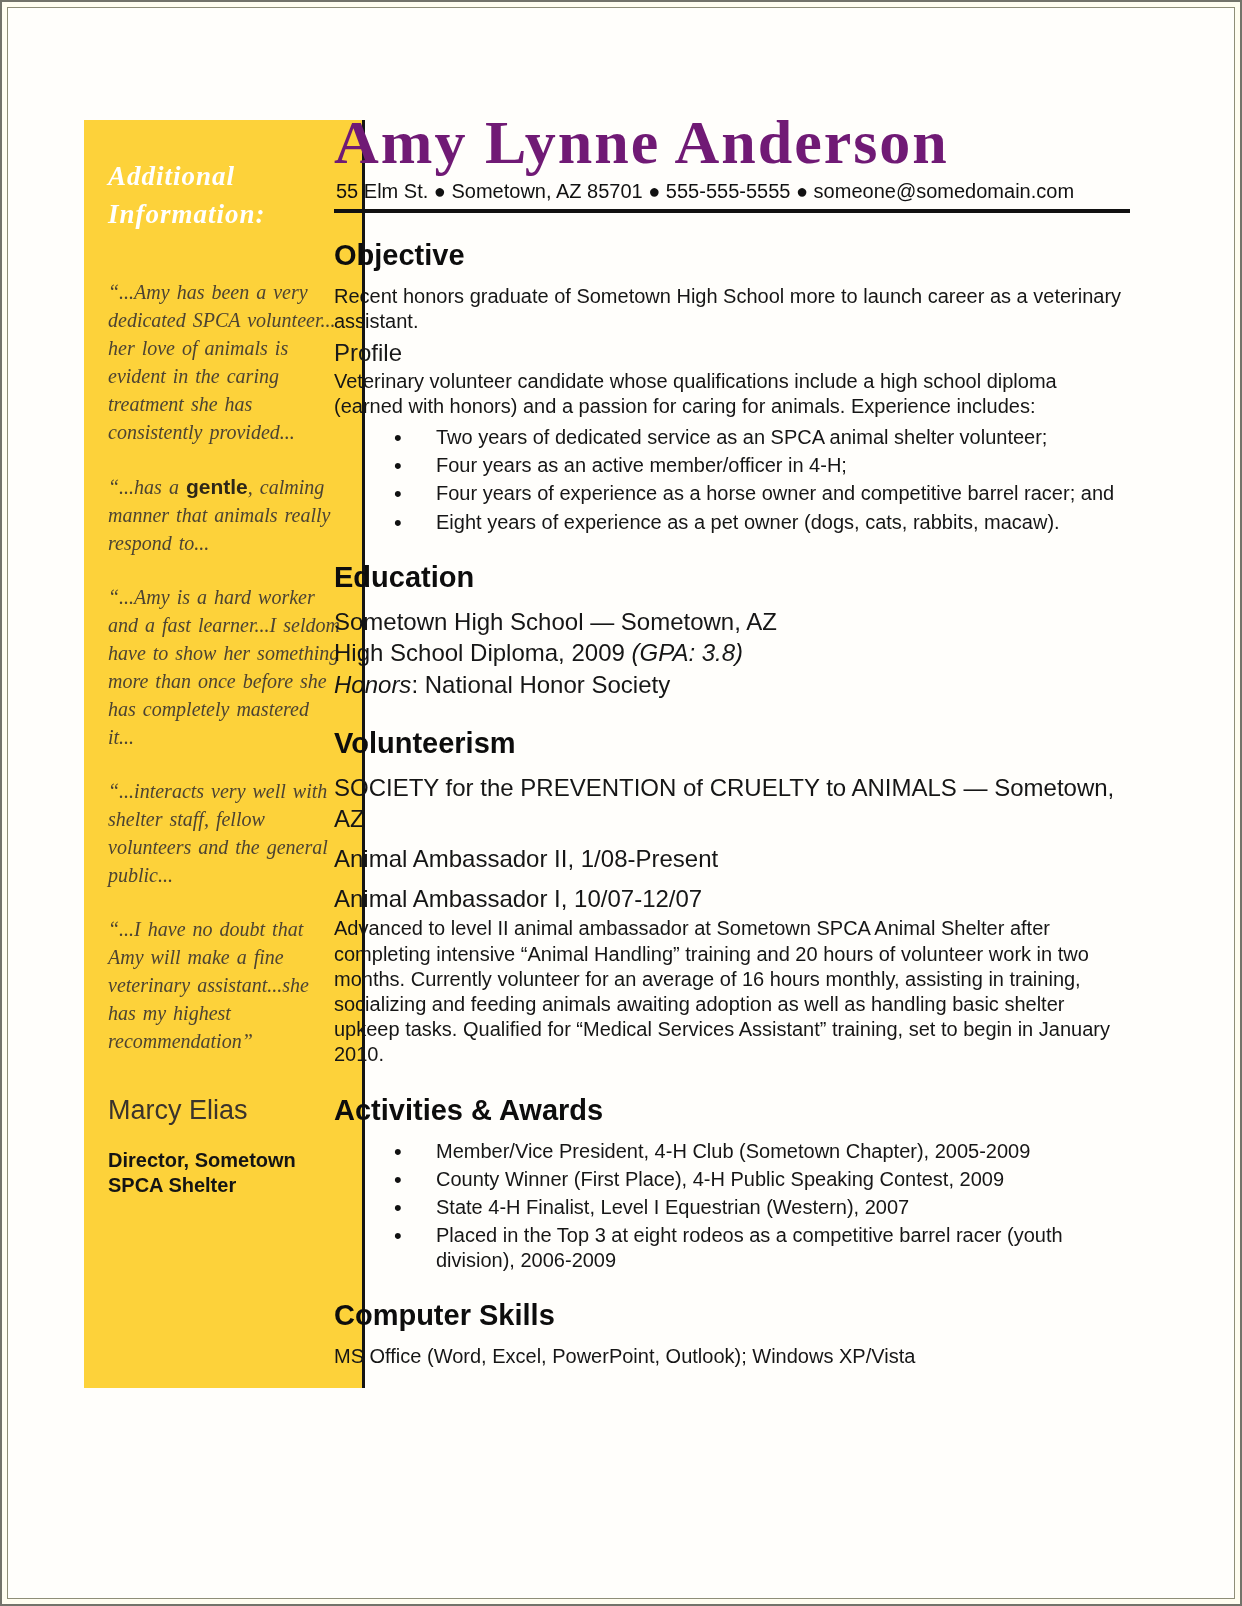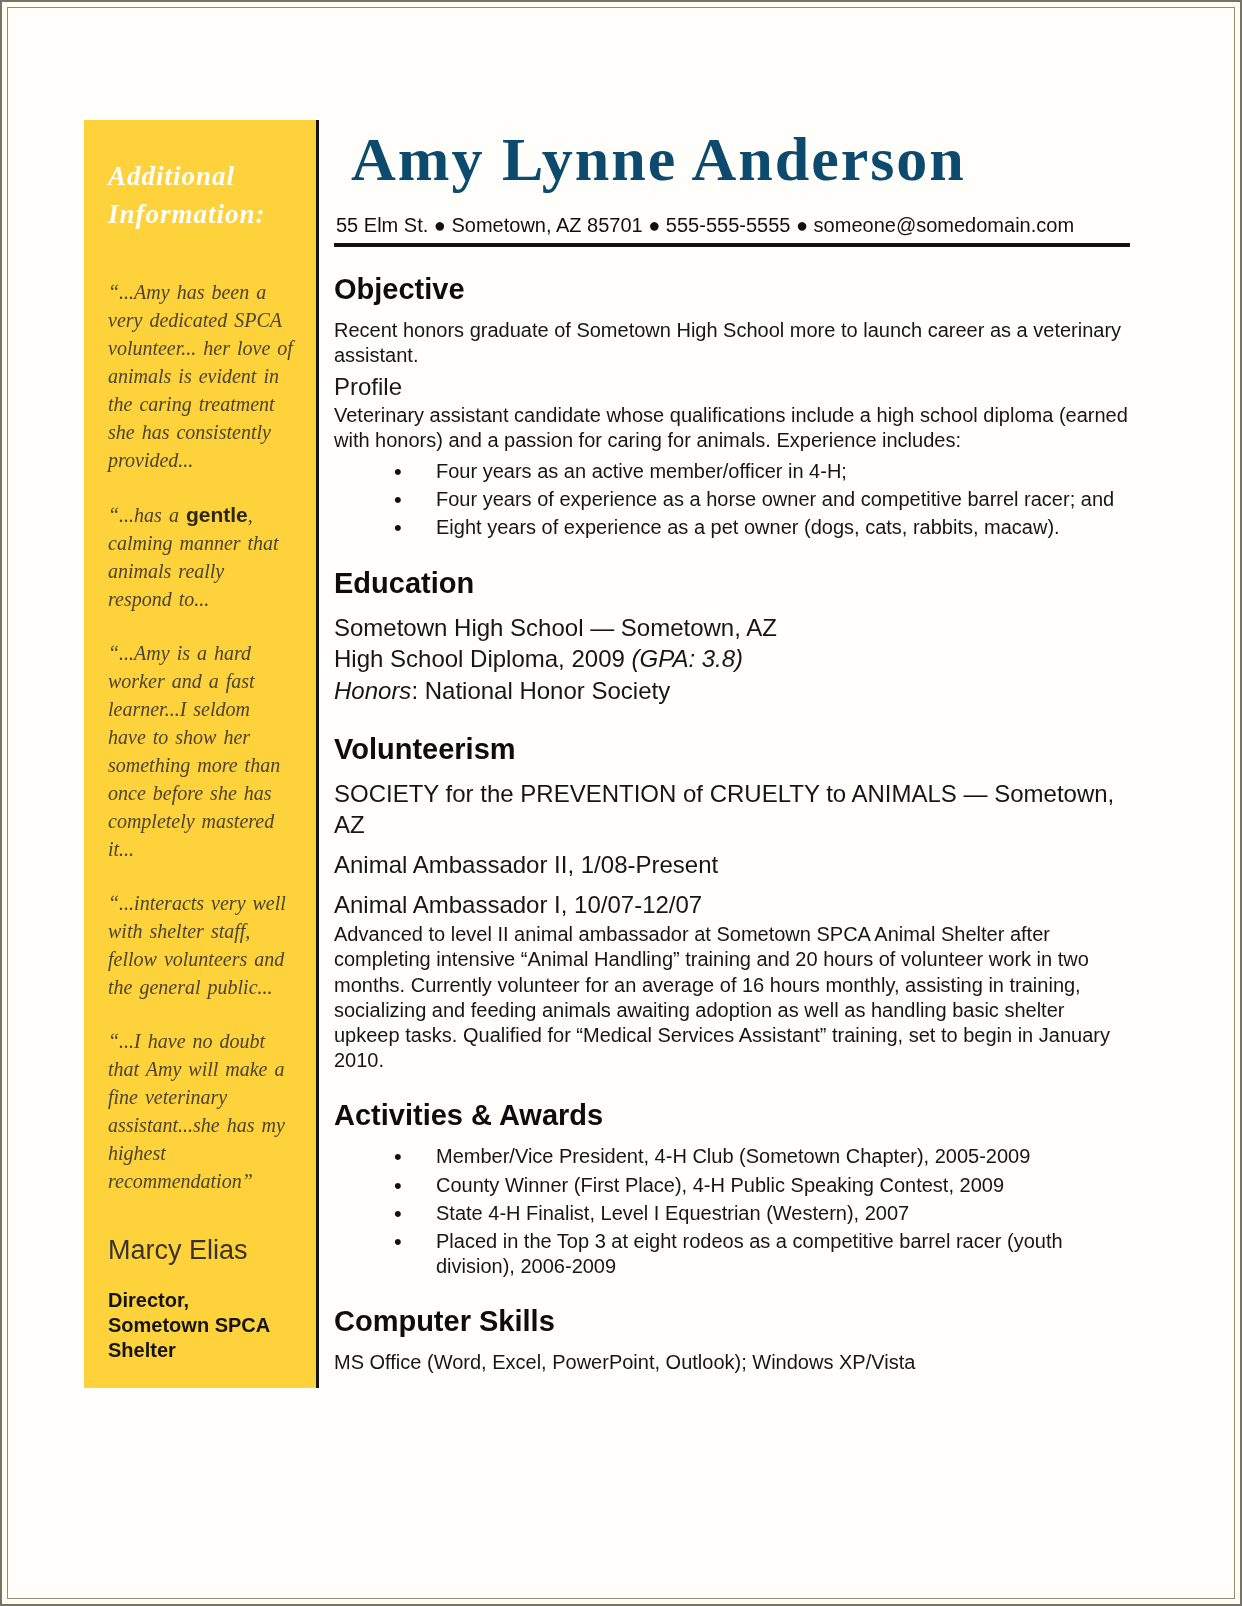--- a/index.html
+++ b/index.html
@@ -20,21 +20,21 @@
     height: 100%;
     border: 1px solid #8e8e78;
     background: #fffefb;
     position: relative;
   }
   
   .sidebar {
     position: absolute;
     left: 76px;
     top: 112px;
-    width: 235px;
+    width: 281px;
     height: 1268px;
     box-sizing: border-box;
     background: #FDD23A;
     border-right: 3px solid #141414;
     padding: 38px 22px 30px 24px;
   }
   .sidebar-heading {
     font-family: cursive;
     font-style: italic;
     font-weight: 700;
@@ -79,22 +79,22 @@
     position: absolute;
     left: 326px;
     top: 100px;
     width: 796px;
   }
   .candidate-name {
     font-family: cursive;
     font-weight: 700;
     font-size: 62px;
     line-height: 1.1;
-    color: #0c4a6e;
-    margin: 17px;
+    color: #701a75;
+    margin: 0;
     letter-spacing: 2px;
     white-space: nowrap;
   }
   .contact-line {
     font-size: 20px;
     color: #111111;
     padding: 4px 0 6px 2px;
     border-bottom: 4px solid #111111;
   }
   .section-heading {
@@ -163,22 +163,23 @@
     </div>
 
     <div class="main">
 
       <h1 class="candidate-name">Amy Lynne Anderson</h1>
       <div class="contact-line">55 Elm St. ● Sometown, AZ 85701 ● 555-555-5555 ● someone@somedomain.com</div>
 
       <h2 class="section-heading">Objective</h2>
       <p class="body-text">Recent honors graduate of Sometown High School more to launch career as a veterinary assistant.</p>
       <p class="profile-label">Profile</p>
-      <p class="body-text">Veterinary assistant candidate whose qualifications include a high school diploma (earned with honors) and a passion for caring for animals. Experience includes:</p>
+      <p class="body-text">Veterinary volunteer candidate whose qualifications include a high school diploma (earned with honors) and a passion for caring for animals. Experience includes:</p>
       <ul class="bullets">
+        <li>Two years of dedicated service as an SPCA animal shelter volunteer;</li>
         <li>Four years as an active member/officer in 4-H;</li>
         <li>Four years of experience as a horse owner and competitive barrel racer; and</li>
         <li>Eight years of experience as a pet owner (dogs, cats, rabbits, macaw).</li>
       </ul>
 
       <h2 class="section-heading">Education</h2>
       <p class="edu-line">Sometown High School — Sometown, AZ</p>
       <p class="edu-line"><span>High School Diploma, 2009 </span><span class="ital">(GPA: 3.8)</span></p>
       <p class="edu-line"><span class="ital">Honors</span><span>: National Honor Society</span></p>
 

